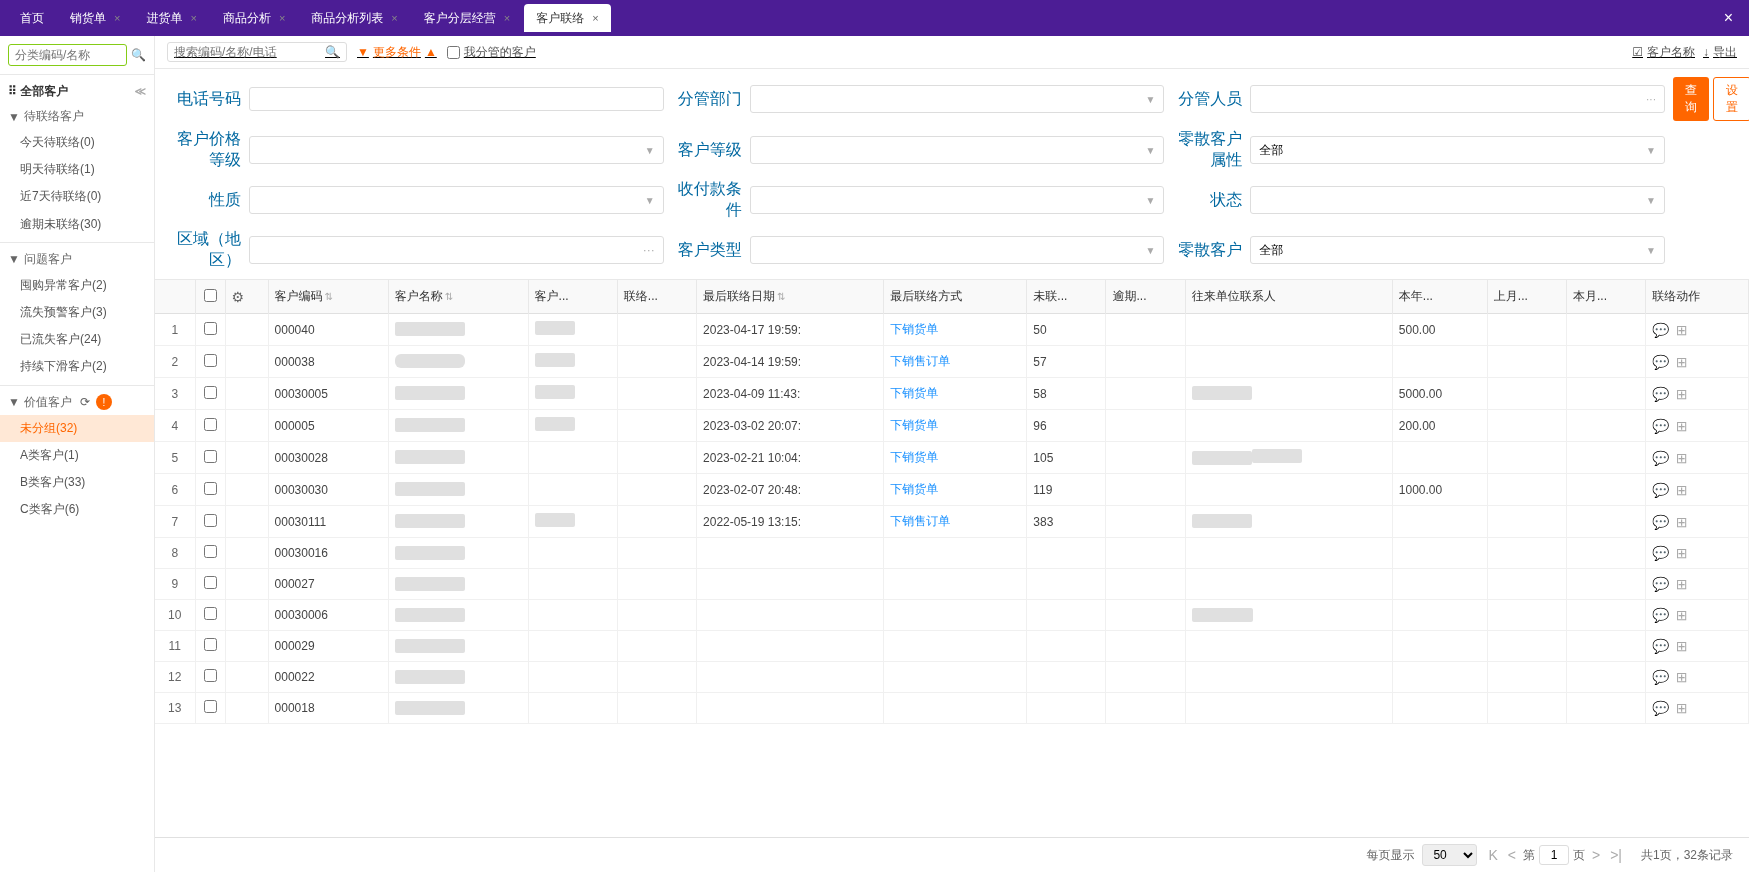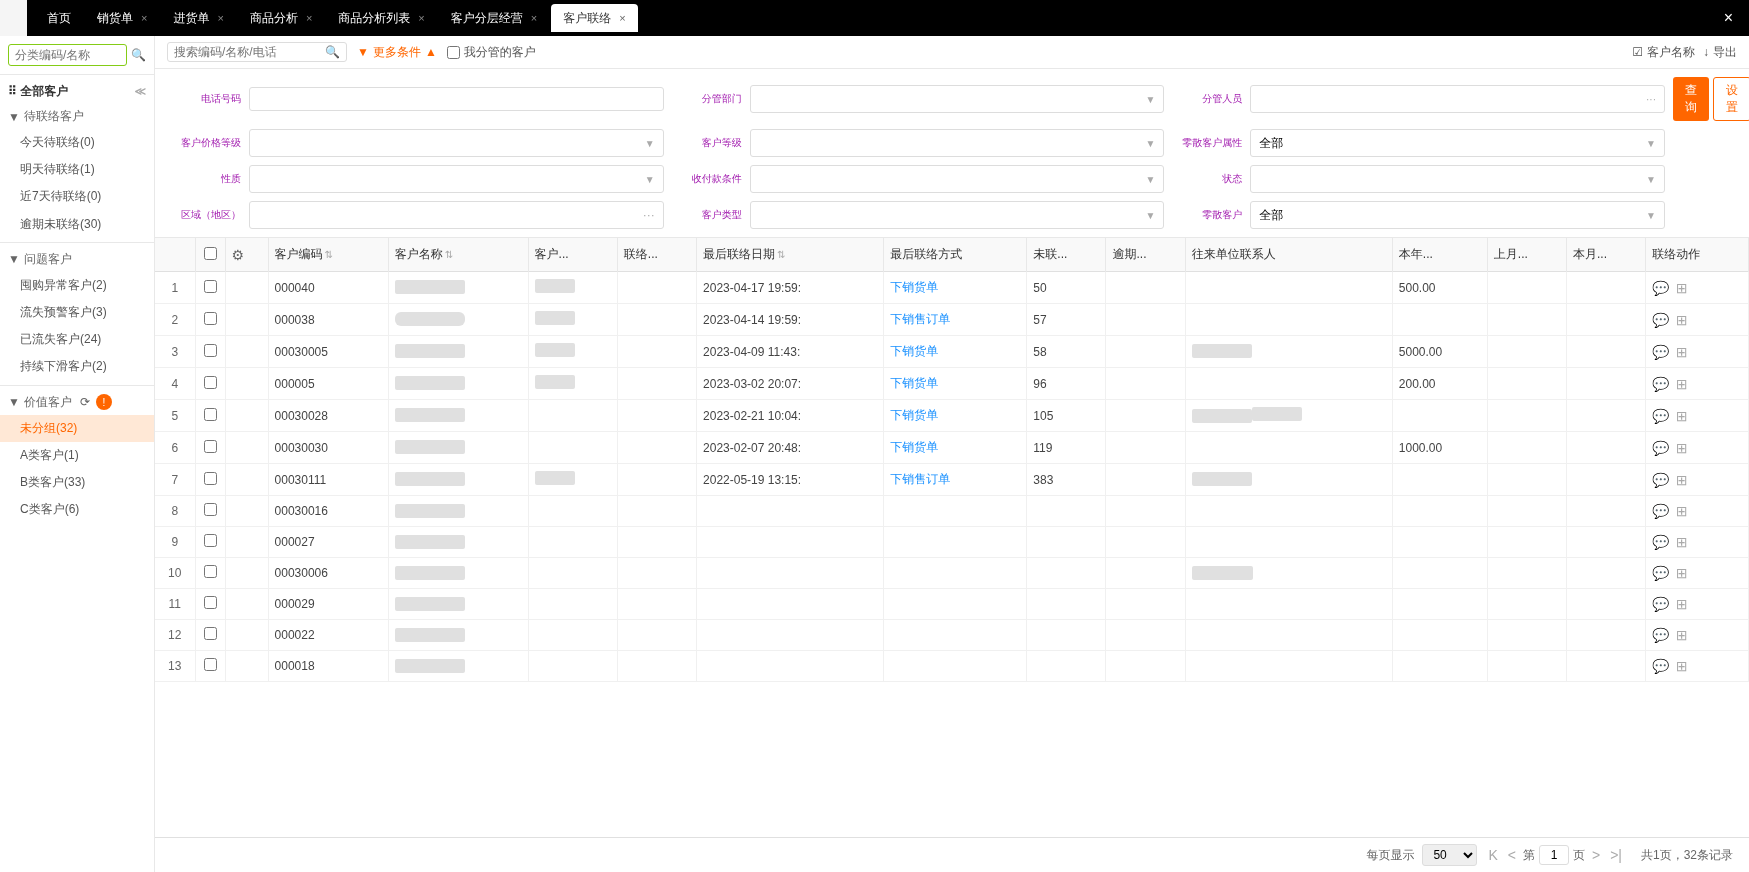--- a/index.html
+++ b/index.html
@@ -2,25 +2,24 @@
 <html><head>
   <meta charset="utf-8">
   <style>
     * { box-sizing: border-box; margin: 0; padding: 0; font-family: 'Microsoft YaHei', Arial, sans-serif; font-size: 12px; }
     body { background: #f5f5f5; overflow: hidden; }
 
     
     .top-nav {
       display: flex;
       align-items: center;
-      background: #000000;
+      background: #4c1d95;
       height: 36px;
       padding: 0 8px;
       gap: 2px;
-      margin-left: 27px;
     }
     .nav-tab {
       display: flex;
       align-items: center;
       padding: 0 12px;
       height: 28px;
       border-radius: 4px 4px 0 0;
       color: #fff;
       cursor: pointer;
       font-size: 13px;
@@ -112,20 +111,21 @@
     }
 
     
     .filter-bar {
       display: flex;
       align-items: center;
       padding: 6px 12px;
       background: #fff;
       border-bottom: 1px solid #e8e8e8;
       gap: 10px;
+      text-decoration: underline;
     }
     .filter-search-box {
       display: flex;
       align-items: center;
       border: 1px solid #ddd;
       border-radius: 3px;
       padding: 2px 6px;
       width: 180px;
       gap: 4px;
     }
@@ -179,23 +179,23 @@
     .filter-row:last-child { margin-bottom: 0; }
     .filter-field {
       display: flex;
       align-items: center;
       flex: 1;
       gap: 8px;
     }
     .filter-label {
       width: 70px;
       text-align: right;
-      color: #a21caf;
+      color: #0369a1;
       flex-shrink: 0;
-      font-size: 10px;
+      font-size: 16px;
     }
     .filter-input {
       flex: 1;
       border: 1px solid #ddd;
       border-radius: 3px;
       padding: 4px 8px;
       font-size: 12px;
       outline: none;
     }
     .filter-select {

